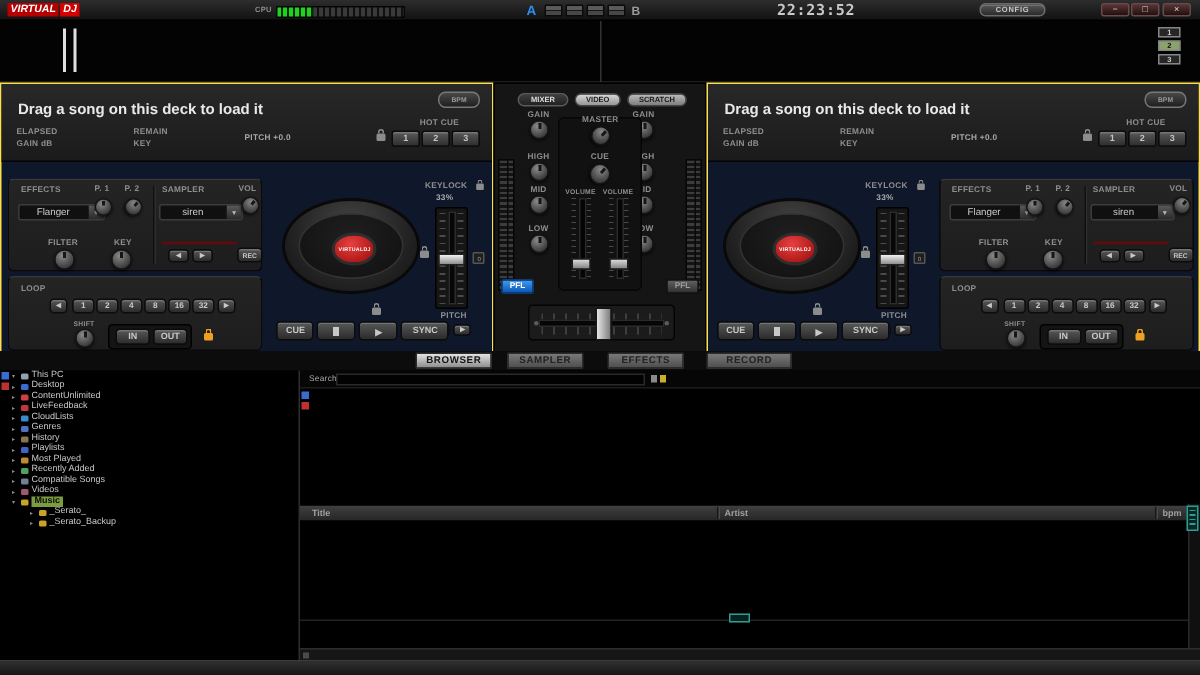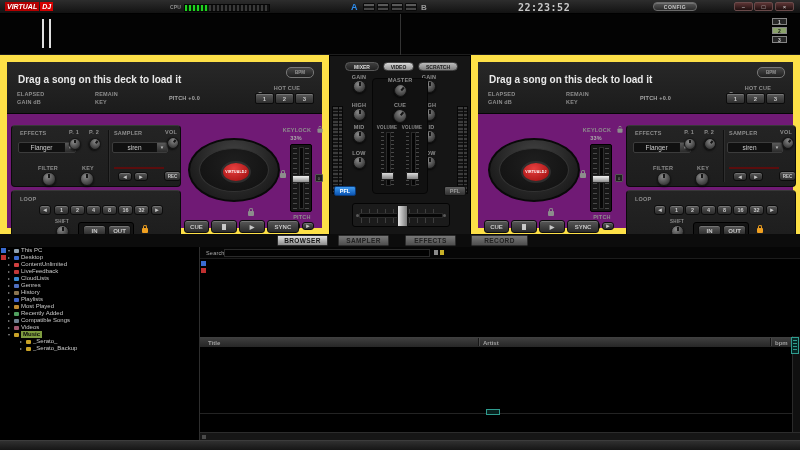--- a/index.html
+++ b/index.html
@@ -39,21 +39,21 @@
 
   
   .waveform{position:absolute;left:0;top:14px;width:800px;height:41px;background:#030303;border-bottom:1px solid #1d1d1d;box-sizing:border-box;}
   .wfmark{position:absolute;left:42px;top:5px;width:9px;height:29px;border-left:2px solid #e0e0e0;border-right:2px solid #e0e0e0;box-sizing:border-box;}
   .wfcenter{position:absolute;left:400px;top:0;width:1px;height:41px;background:#333;}
   .wfzoom{position:absolute;left:772px;width:15px;height:7px;display:flex;align-items:center;justify-content:center;
           background:#262626;border:1px solid #858585;color:#ccc;font-size:5px;font-weight:bold;box-sizing:border-box;}
   .wfzoom.active{background:#8ba36b;color:#111;}
 
   
-  .deck{position:absolute;top:55px;width:329px;height:180px;background:#701a75;border:7px solid #fde047;box-sizing:border-box;}
+  .deck{position:absolute;top:55px;width:329px;height:180px;background:#0f172a;border:1px solid #fde047;box-sizing:border-box;}
   .deck-a{left:0;} .deck-b{left:471px;}
   .deck-header{position:absolute;left:0;top:0;width:100%;height:52px;background:linear-gradient(#282828,#1b1b1b);border-bottom:1px solid #050505;box-sizing:border-box;}
   .drop-text{position:absolute;left:11px;top:12px;font-size:10px;font-weight:bold;color:#e9e9e9;}
   .bpm-badge{position:absolute;right:8px;top:5px;width:26px;height:9px;border-radius:5px;border:1px solid #777;
              background:linear-gradient(#484848,#1f1f1f);color:#999;font-size:4.5px;font-weight:bold;display:flex;align-items:center;justify-content:center;}
   .hc-btn{width:19px;height:11px;margin-left:1px;display:flex;align-items:center;justify-content:center;
           background:linear-gradient(#5a5a5a,#2e2e2e);border:1px solid #0c0c0c;border-radius:2px;color:#c4c4c4;font-size:6px;font-weight:bold;box-shadow:inset 0 1px 0 rgba(255,255,255,.18);box-sizing:border-box;}
   .deck-body{position:absolute;left:0;top:52px;width:100%;height:128px;display:flex;}
   .deck-b .deck-body{flex-direction:row-reverse;}
   .controls-col{width:178px;position:relative;}

